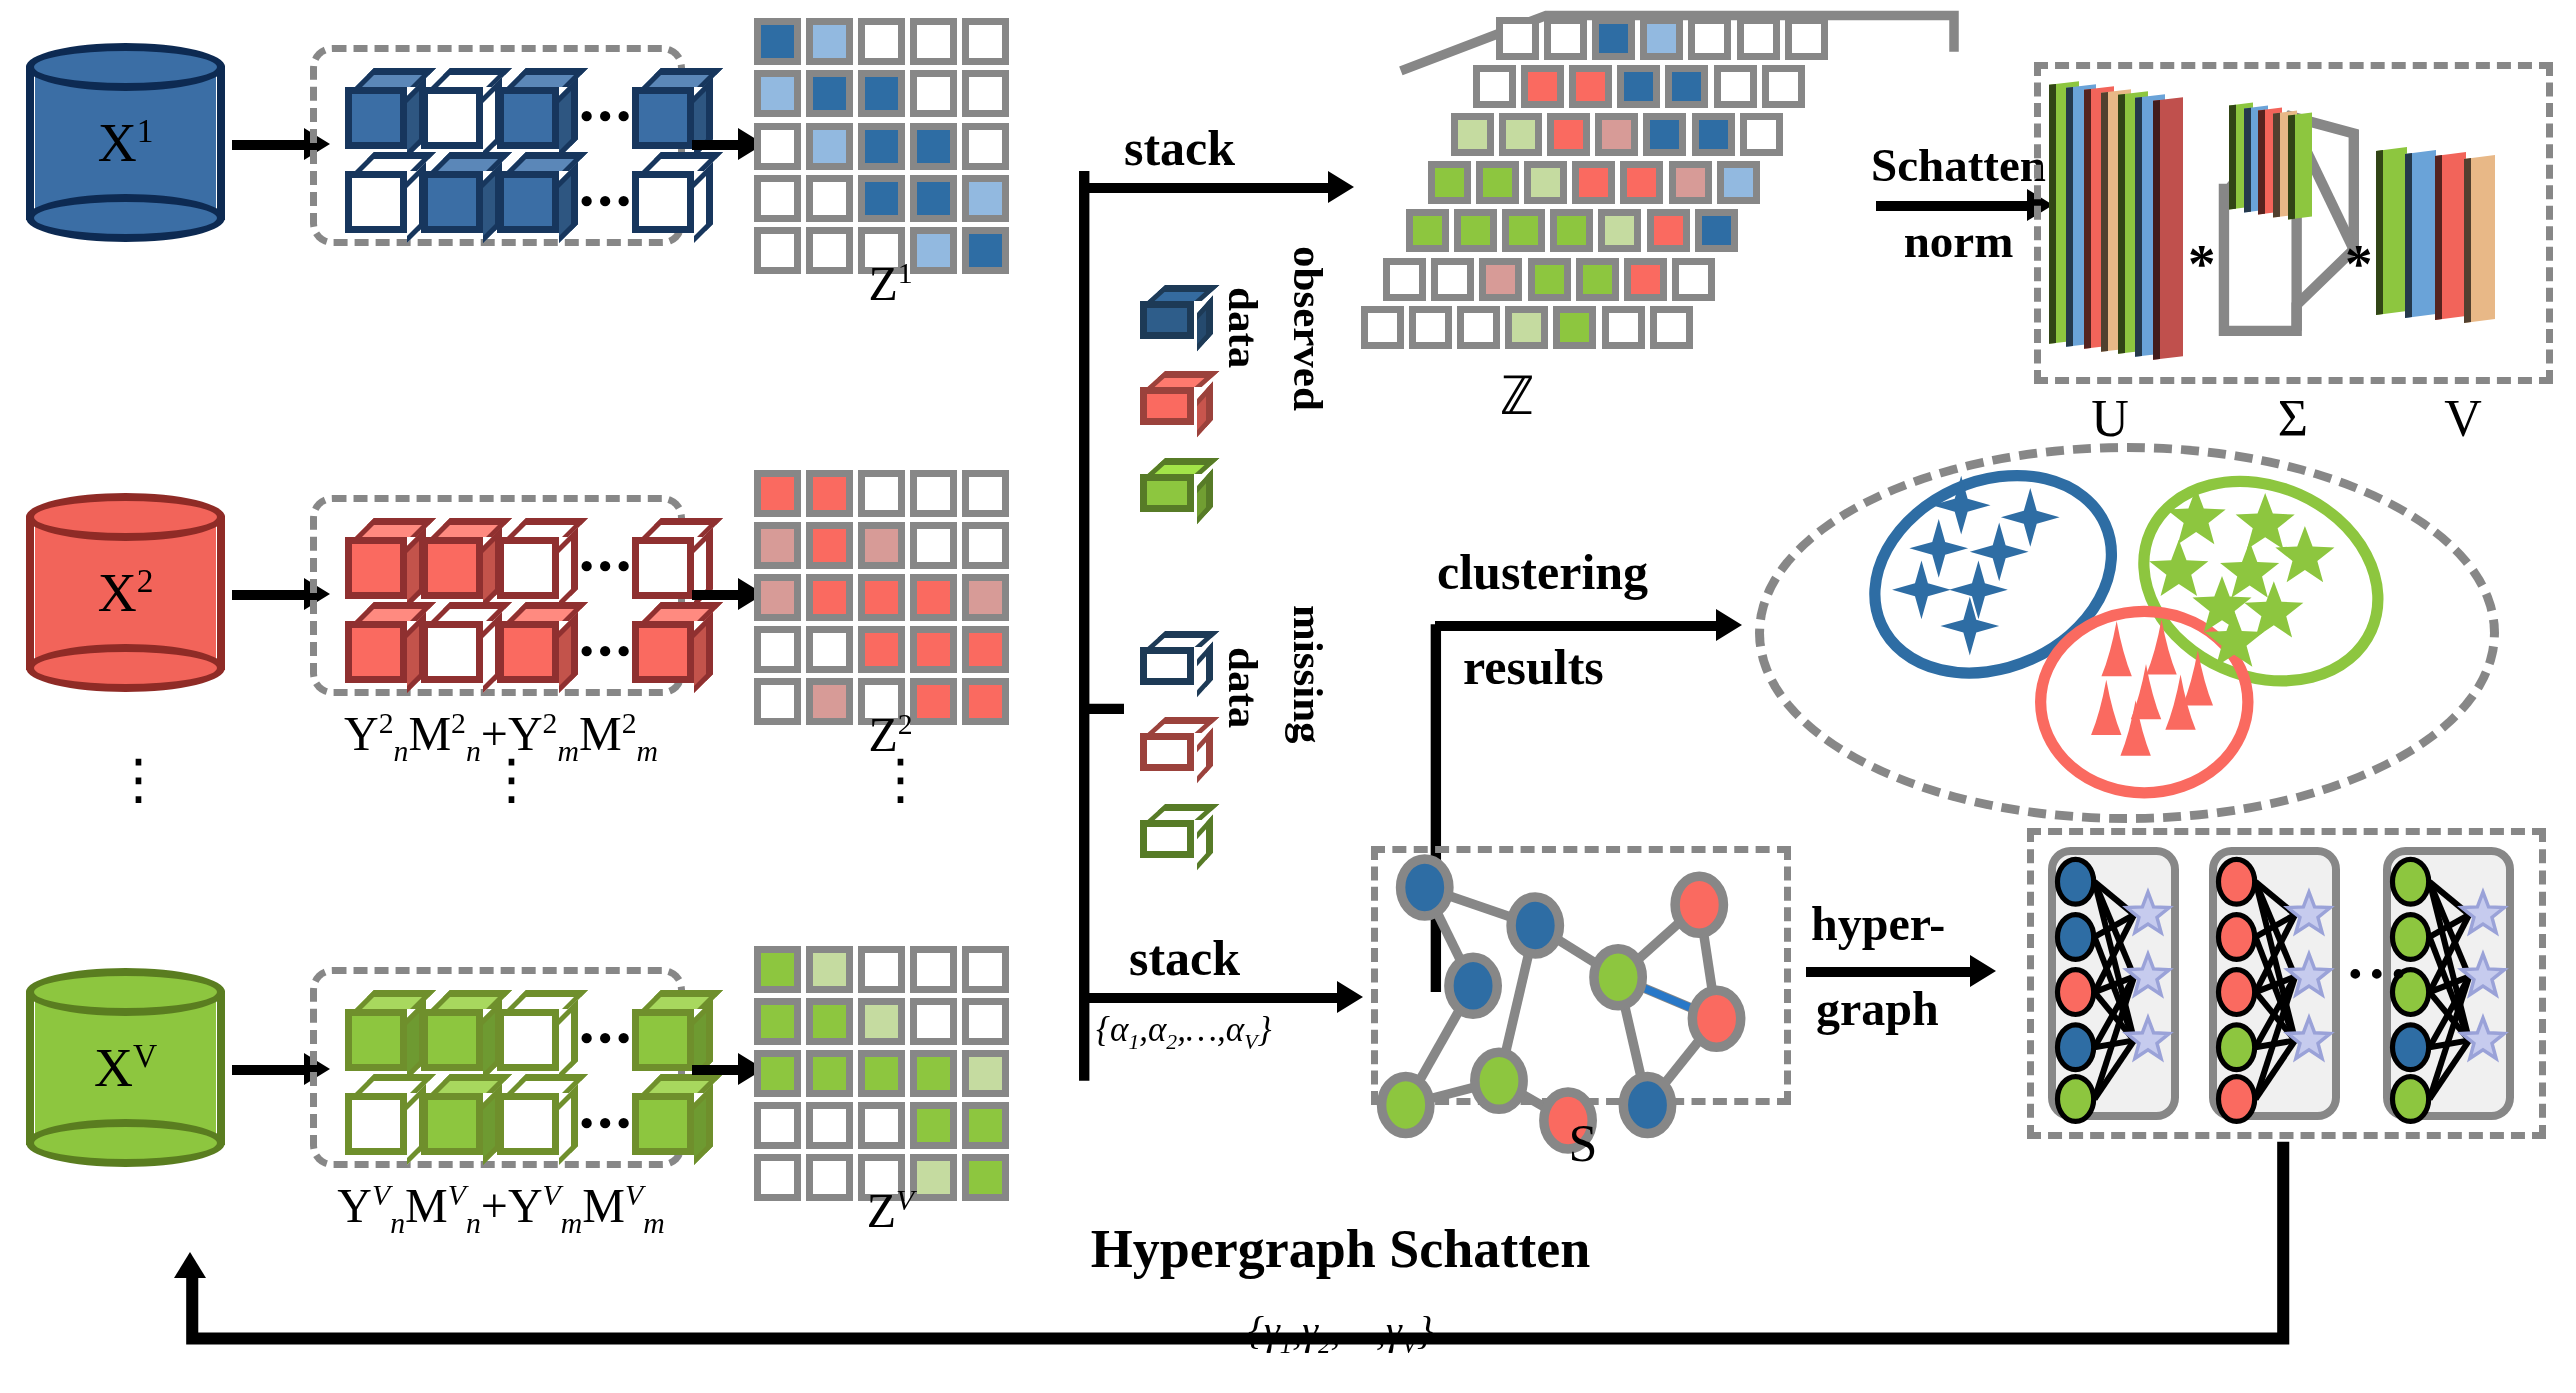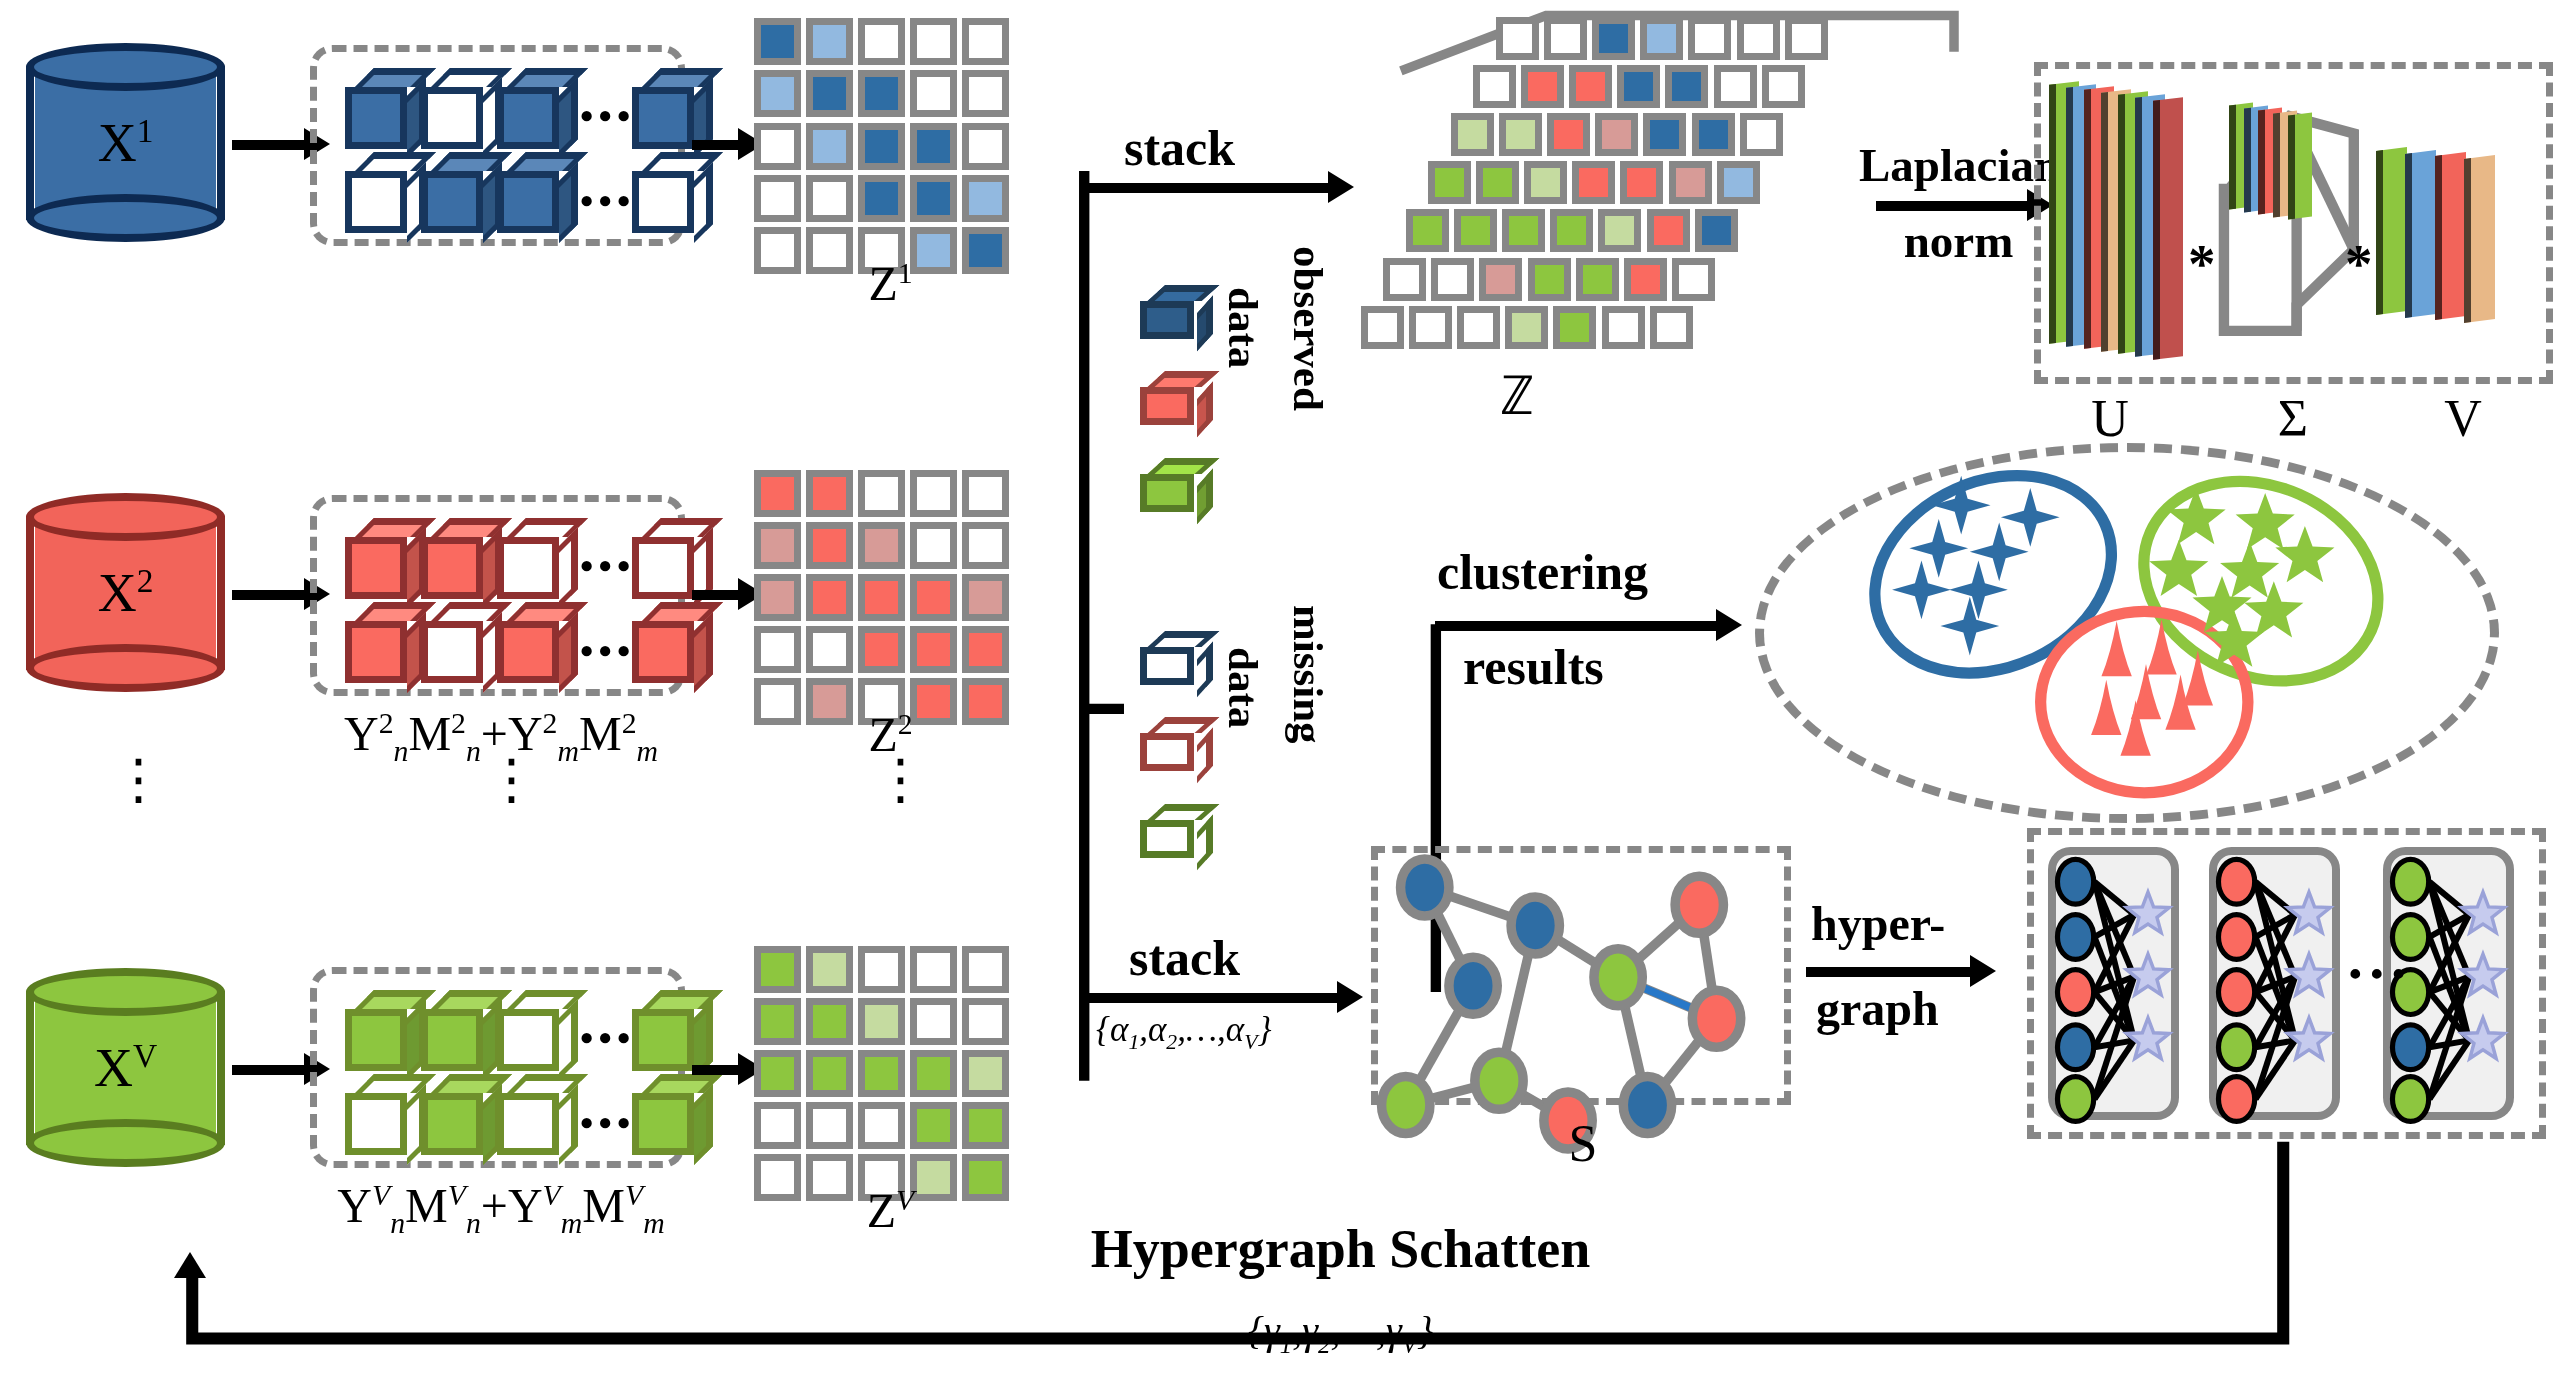--- a/index.html
+++ b/index.html
@@ -535,21 +535,21 @@
         <div class="cell" style="width: 43px; height: 43px; background: rgb(197, 219, 160);"></div>
         <div class="cell" style="width: 43px; height: 43px; background: rgb(141, 198, 63);"></div>
         <div class="cell" style="width: 43px; height: 43px; background: rgb(255, 255, 255);"></div>
         <div class="cell" style="width: 43px; height: 43px; background: rgb(255, 255, 255);"></div>
       </div>
     </div>
   <div class="abs lbl" style="left:1500px;top:356px;font-size:54px;">ℤ</div>
 
   <div class="arrowline abs" style="left:1876px;top:201px;width:156px;"></div>
   <div class="arrowhead abs" style="left:2027px;top:189px;"></div>
-  <div class="abs lbl bold ctr" style="left:1859px;top:138px;width:199px;font-size:47px;">Laplacian</div>
+  <div class="abs lbl bold ctr" style="left:1859px;top:138px;width:199px;font-size:47px;">Schatten</div>
   <div class="abs lbl bold ctr" style="left:1859px;top:214px;width:199px;font-size:47px;">norm</div>
 
   <div class="dashbox-sq abs" style="left:2034px;top:62px;width:519px;height:322px;"></div>
   <div class="abs" id="u-slabs" style="left:2049px;top:83px;">
       <div style="position: absolute; left: 0px; top: 0px; width: 22.5px; height: 259px; background: rgb(141, 198, 63); border-left: 7.8px solid rgb(49, 69, 22); transform: skewY(-7deg);"></div>
       <div style="position: absolute; left: 17.3px; top: 2.6px; width: 22.5px; height: 259px; background: rgb(106, 163, 216); border-left: 7.8px solid rgb(37, 57, 76); transform: skewY(-7deg);"></div>
       <div style="position: absolute; left: 35px; top: 5.2px; width: 22.5px; height: 259px; background: rgb(242, 100, 90); border-left: 7.8px solid rgb(85, 35, 31); transform: skewY(-7deg);"></div>
       <div style="position: absolute; left: 52px; top: 7.8px; width: 22.5px; height: 259px; background: rgb(232, 184, 135); border-left: 7.8px solid rgb(81, 64, 47); transform: skewY(-7deg);"></div>
       <div style="position: absolute; left: 69px; top: 10.4px; width: 22.5px; height: 259px; background: rgb(141, 198, 63); border-left: 7.8px solid rgb(49, 69, 22); transform: skewY(-7deg);"></div>
       <div style="position: absolute; left: 86px; top: 13px; width: 22.5px; height: 259px; background: rgb(106, 163, 216); border-left: 7.8px solid rgb(37, 57, 76); transform: skewY(-7deg);"></div>

